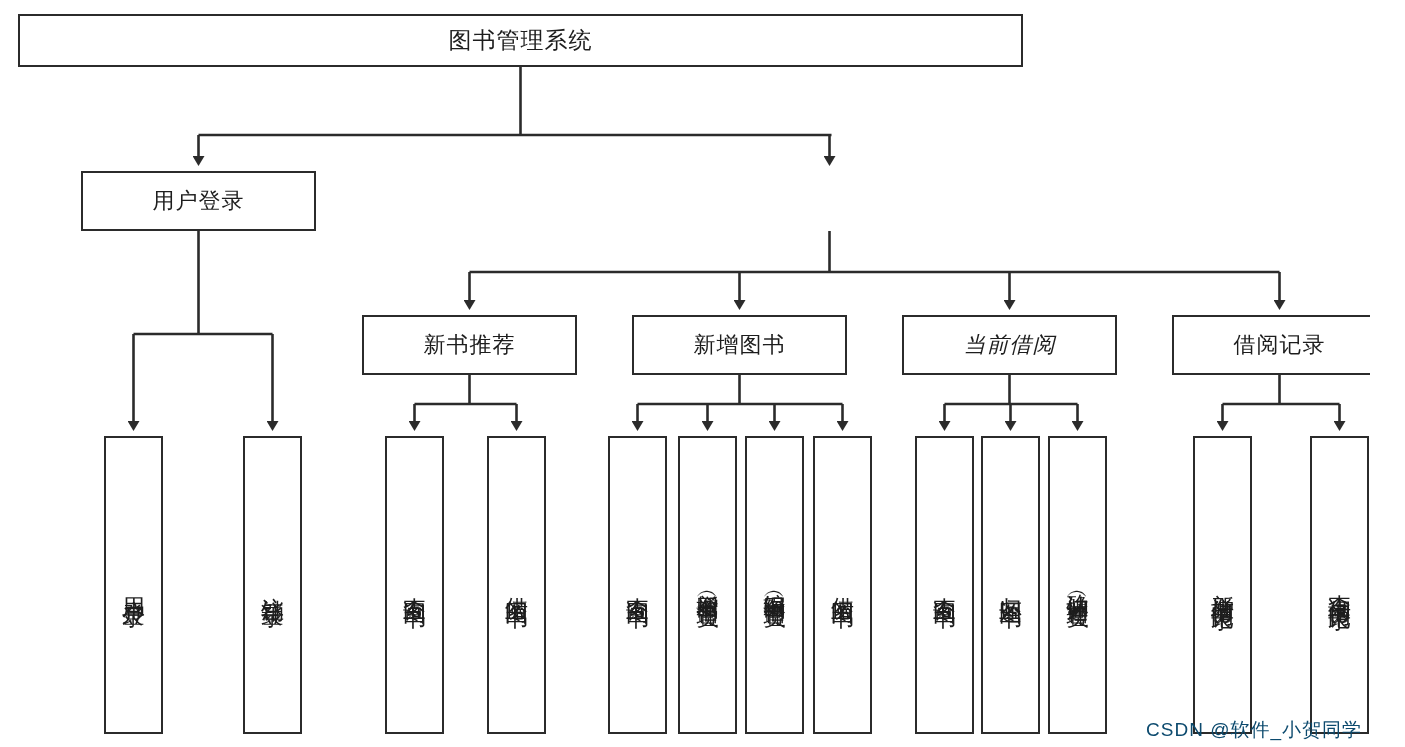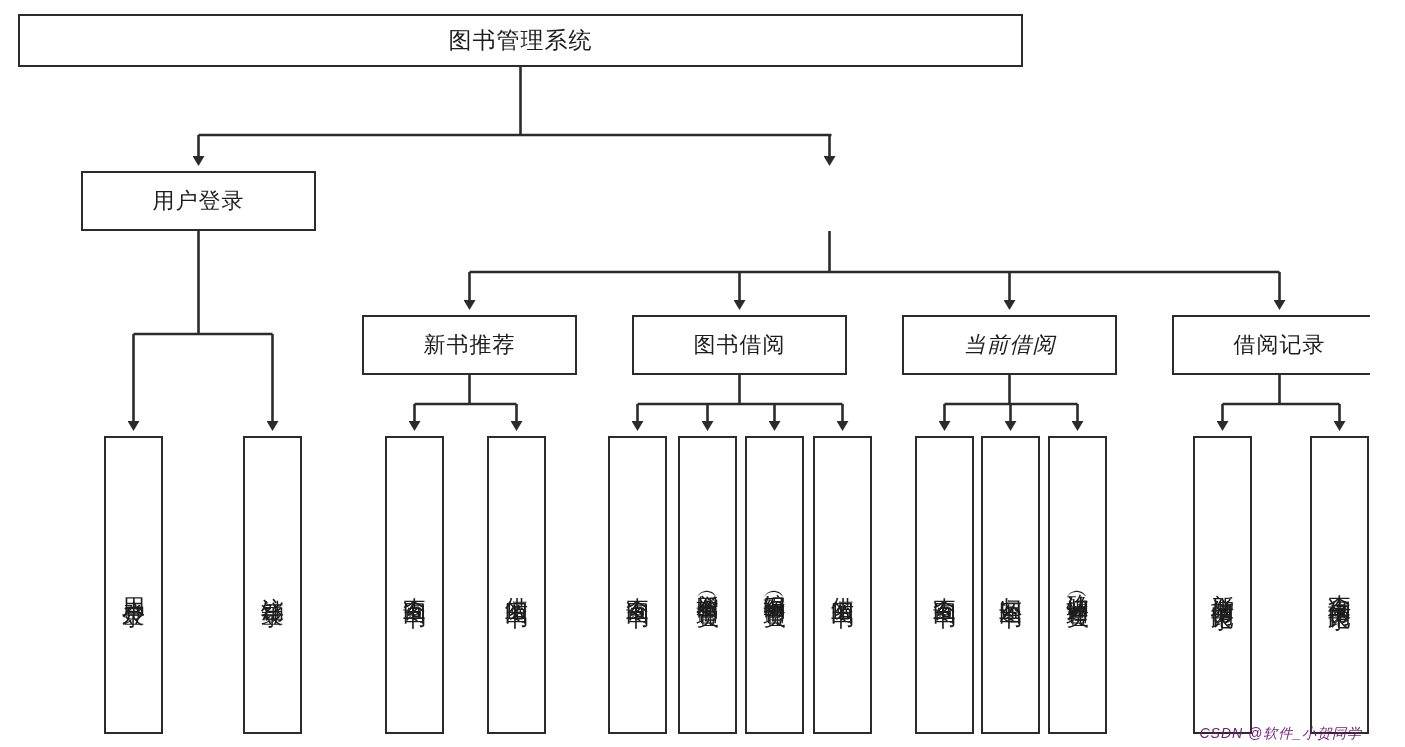--- a/index.html
+++ b/index.html
@@ -56,26 +56,25 @@
     letter-spacing:3px;
     color:#1d1d1d;
     white-space:nowrap;
     max-height:100%;
   }
   .leaf.tall .label{font-size:22px;letter-spacing:2px;}
   #watermark{
     position:absolute;
     right:8px;
     bottom:4px;
-    font-size:14px;
-    color:#701a75;
+    font-size:19px;
+    color:#0c4a6e;
     letter-spacing:1px;
     z-index:3;
     white-space:nowrap;
-    font-style:italic;
   }
 </style>
 </head>
 <body>
 
 <div id="canvas">
 
   <svg id="edges" viewBox="0 0 1405 747" xmlns="http://www.w3.org/2000/svg">
     <defs>
       <marker id="arrow" markerWidth="10" markerHeight="12" refX="1" refY="6" orient="auto" markerUnits="userSpaceOnUse">
@@ -131,21 +130,21 @@
   </div>
 
   <div class="node" style="left:81px;top:171px;width:235px;height:60px;">
     <span class="label">用户登录</span>
   </div>
 
   <div class="node" style="left:362px;top:315px;width:215px;height:60px;">
     <span class="label">新书推荐</span>
   </div>
   <div class="node" style="left:632px;top:315px;width:215px;height:60px;">
-    <span class="label">图书借阅</span>
+    <span class="label">新增图书</span>
   </div>
   <div class="node" style="left:902px;top:315px;width:215px;height:60px;font-style:italic;">
     <span class="label">当前借阅</span>
   </div>
   <div class="node" style="left:1172px;top:315px;width:215px;height:60px;">
     <span class="label">借阅记录</span>
   </div>
 
   <div class="leaf" style="left:104px;top:436px;width:59px;height:298px;">
     <span class="label">用户登录</span>

